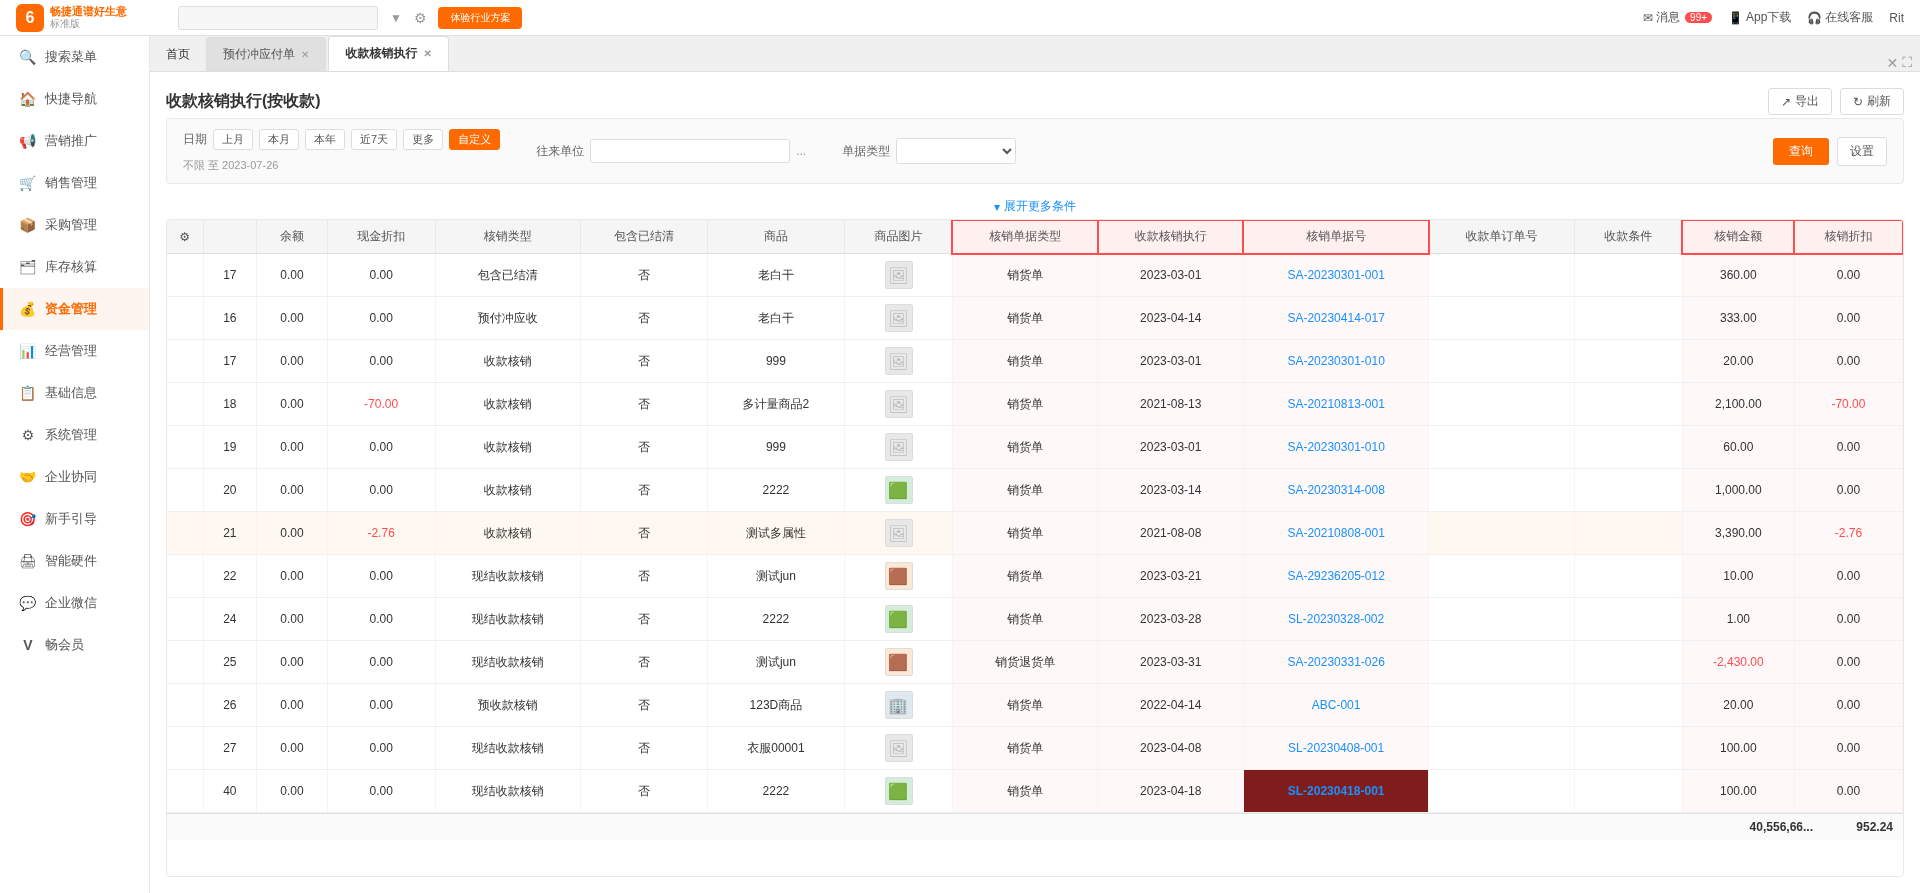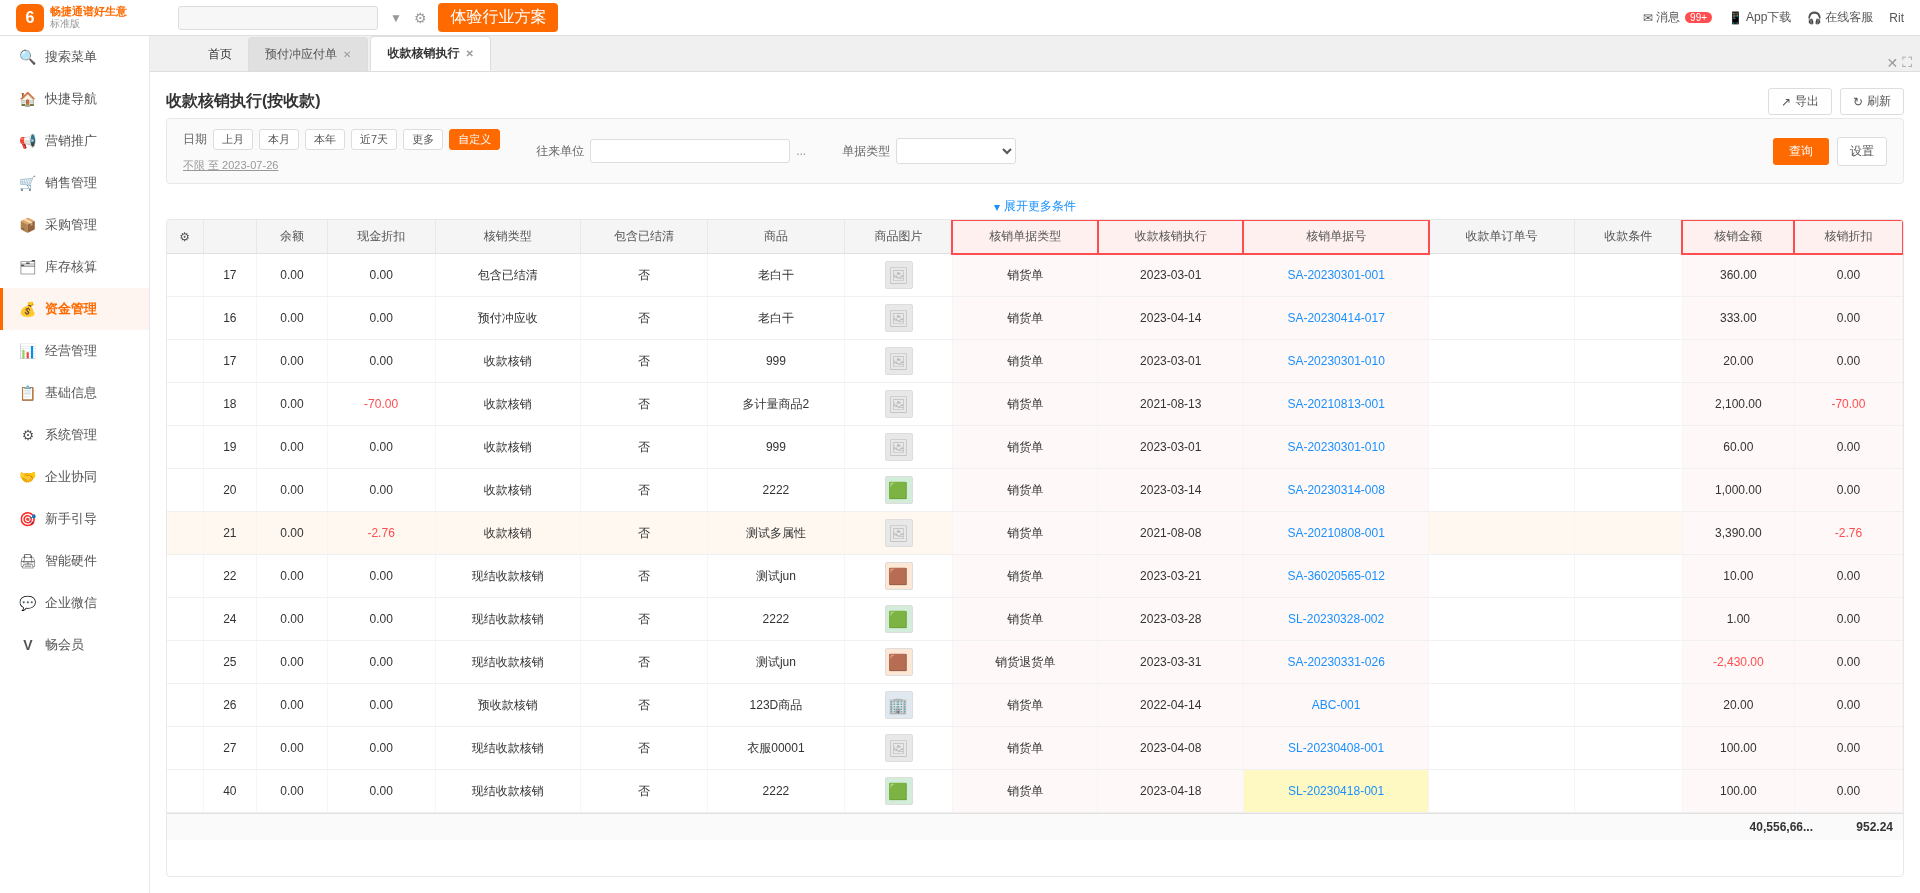--- a/index.html
+++ b/index.html
@@ -2,38 +2,38 @@
 <html><head>
   <meta charset="utf-8">
   <style>
     * { box-sizing: border-box; margin: 0; padding: 0; }
     body { font-family: "Microsoft YaHei", Arial, sans-serif; font-size: 12px; background: #f5f5f5; color: #333; overflow: hidden; height: 893px; width: 1920px; }
 
     
     .top-bar { height: 36px; background: #fff; border-bottom: 1px solid #e0e0e0; display: flex; align-items: center; padding: 0 16px; gap: 12px; }
     .logo-icon { width: 28px; height: 28px; background: #ff6a00; border-radius: 6px; display: flex; align-items: center; justify-content: center; color: white; font-size: 16px; font-weight: bold; }
     .top-bar-input { flex: 1; height: 24px; border: 1px solid #ddd; border-radius: 3px; padding: 0 8px; background: #f7f7f7; }
-    .top-bar-btn { background: #ff6a00; color: white; border: none; border-radius: 4px; padding: 4px 12px; cursor: pointer; font-size: 16px; }
+    .top-bar-btn { background: #ff6a00; color: white; border: none; border-radius: 4px; padding: 4px 12px; cursor: pointer; font-size: 10px; }
     .top-bar-right { display: flex; align-items: center; gap: 16px; margin-left: auto; color: #555; font-size: 12px; }
     .badge { background: #ff4d4f; color: white; border-radius: 10px; padding: 0 5px; font-size: 10px; margin-left: 2px; }
 
     
     .layout { display: flex; height: calc(893px - 36px); }
 
     
     .sidebar { width: 150px; background: #fff; border-right: 1px solid #e8e8e8; display: flex; flex-direction: column; overflow-y: auto; }
     .sidebar-item { display: flex; align-items: center; gap: 8px; padding: 12px 16px; cursor: pointer; color: #555; font-size: 13px; border-left: 3px solid transparent; }
     .sidebar-item.active { background: #fff5f0; color: #ff6a00; border-left: 3px solid #ff6a00; font-weight: bold; }
     .sidebar-icon { width: 18px; height: 18px; display: flex; align-items: center; justify-content: center; font-size: 14px; }
 
     
     .main { flex: 1; display: flex; flex-direction: column; overflow: hidden; }
 
     
-    .tabs { display: flex; background: #f0f0f0; border-bottom: 1px solid #ddd; height: 36px; align-items: flex-end; padding-left: 42px; }
+    .tabs { display: flex; background: #f0f0f0; border-bottom: 1px solid #ddd; height: 36px; align-items: flex-end; }
     .tab { padding: 8px 16px; cursor: pointer; font-size: 12px; background: #e0e0e0; border: 1px solid #ddd; border-bottom: none; border-radius: 4px 4px 0 0; margin-right: 2px; color: #555; display: flex; align-items: center; gap: 6px; }
     .tab.active { background: #fff; color: #333; font-weight: bold; border-bottom: 1px solid #fff; }
     .tab-close { cursor: pointer; color: #999; font-size: 10px; }
     .tab-home { padding: 8px 16px; color: #333; font-size: 12px; cursor: pointer; background: transparent; border: none; }
 
     
     .content { flex: 1; overflow: hidden; background: #fff; padding: 16px; display: flex; flex-direction: column; }
     .page-title { font-size: 16px; font-weight: bold; color: #333; margin-bottom: 3px; display: flex; align-items: center; justify-content: space-between; }
     .page-title-actions { display: flex; gap: 8px; }
     .btn-outline { border: 1px solid #ddd; background: #fff; padding: 4px 12px; border-radius: 3px; cursor: pointer; font-size: 12px; color: #555; display: flex; align-items: center; gap: 4px; }
@@ -64,21 +64,21 @@
     
     .table-container::-webkit-scrollbar { width: 8px; height: 8px; }
     .table-container::-webkit-scrollbar-track { background: #f1f1f1; }
     .table-container::-webkit-scrollbar-thumb { background: #ccc; border-radius: 4px; }
 
     .img-placeholder { width: 28px; height: 28px; background: #f0f0f0; border: 1px solid #ddd; border-radius: 2px; display: inline-flex; align-items: center; justify-content: center; color: #bbb; font-size: 16px; }
     .img-placeholder-gray { background: #e8e8e8; }
     .img-placeholder-green { background: #d4edda; color: #28a745; }
     .img-placeholder-brown { background: #fce8d5; color: #b36200; }
 
-    .date-limit { font-size: 11px; color: #999; margin-top: 2px; text-decoration: underline; }
+    .date-limit { font-size: 11px; color: #999; margin-top: 2px; }
 
     .expand-more-bar { text-align: center; padding: 4px; color: #1890ff; cursor: pointer; font-size: 12px; display: flex; align-items: center; justify-content: center; gap: 4px; }
   </style>
 </head>
 <body>
 
 <div class="top-bar">
   <div style="width:150px; display:flex; align-items:center; gap:6px;">
     <div class="logo-icon">6</div>
     <div style="font-size:11px; color:#ff6a00; font-weight:bold; line-height:1.2;">
@@ -387,21 +387,21 @@
     <td style="width:36px;"></td>
     <td>22</td>
     <td>0.00</td>
     <td class="">0.00</td>
     <td>现结收款核销</td>
     <td>否</td>
     <td>测试jun</td>
     <td><div class="img-placeholder img-placeholder-brown">🟫</div></td>
     <td style="background:#fff8f8;">销货单</td>
     <td style="background:#fff8f8;">2023-03-21</td>
-    <td style="background:#fff8f8;"><a class="link-text">SA-36020565-012</a></td>
+    <td style="background:#fff8f8;"><a class="link-text">SA-29236205-012</a></td>
     <td></td>
     <td></td>
     <td class="" style="background:#fff8f8;">10.00</td>
     <td class="" style="background:#fff8f8;">0.00</td>
   </tr>
               <tr>
     <td style="width:36px;"></td>
     <td>24</td>
     <td>0.00</td>
     <td class="">0.00</td>
@@ -472,21 +472,21 @@
     <td style="width:36px;"></td>
     <td>40</td>
     <td>0.00</td>
     <td class="">0.00</td>
     <td>现结收款核销</td>
     <td>否</td>
     <td>2222</td>
     <td><div class="img-placeholder img-placeholder-green">🟩</div></td>
     <td style="background:#fff8f8;">销货单</td>
     <td style="background:#fff8f8;">2023-04-18</td>
-    <td style="background:#fef9c3;"><a class="link-text">SL-20230418-001</a></td>
+    <td style="background:#7f1d1d;font-weight:bold;"><a class="link-text">SL-20230418-001</a></td>
     <td></td>
     <td></td>
     <td class="" style="background:#fff8f8;">100.00</td>
     <td class="" style="background:#fff8f8;">0.00</td>
   </tr>
             </tbody>
         </table>
         <div class="table-footer">
           <span style="margin-right:4px;"></span>
           <span style="min-width:100px; text-align:right;">40,556,66...</span>

